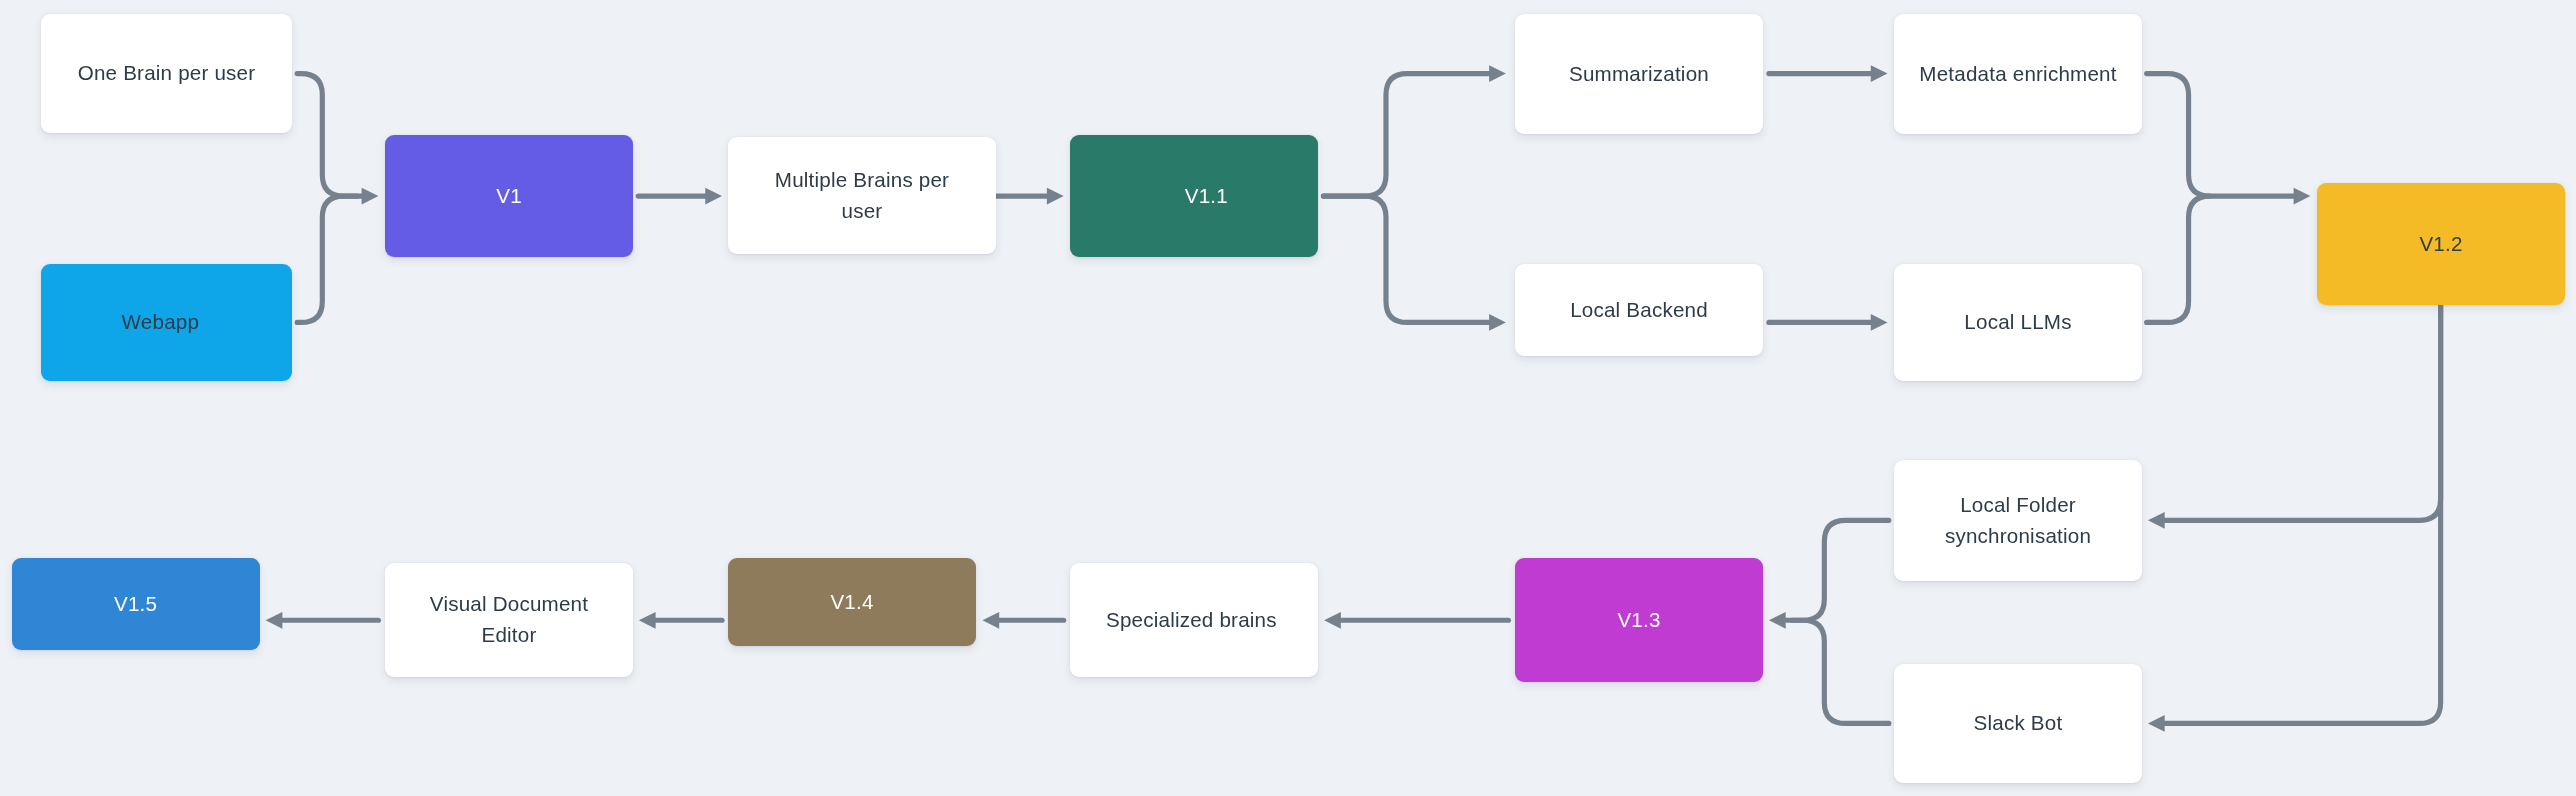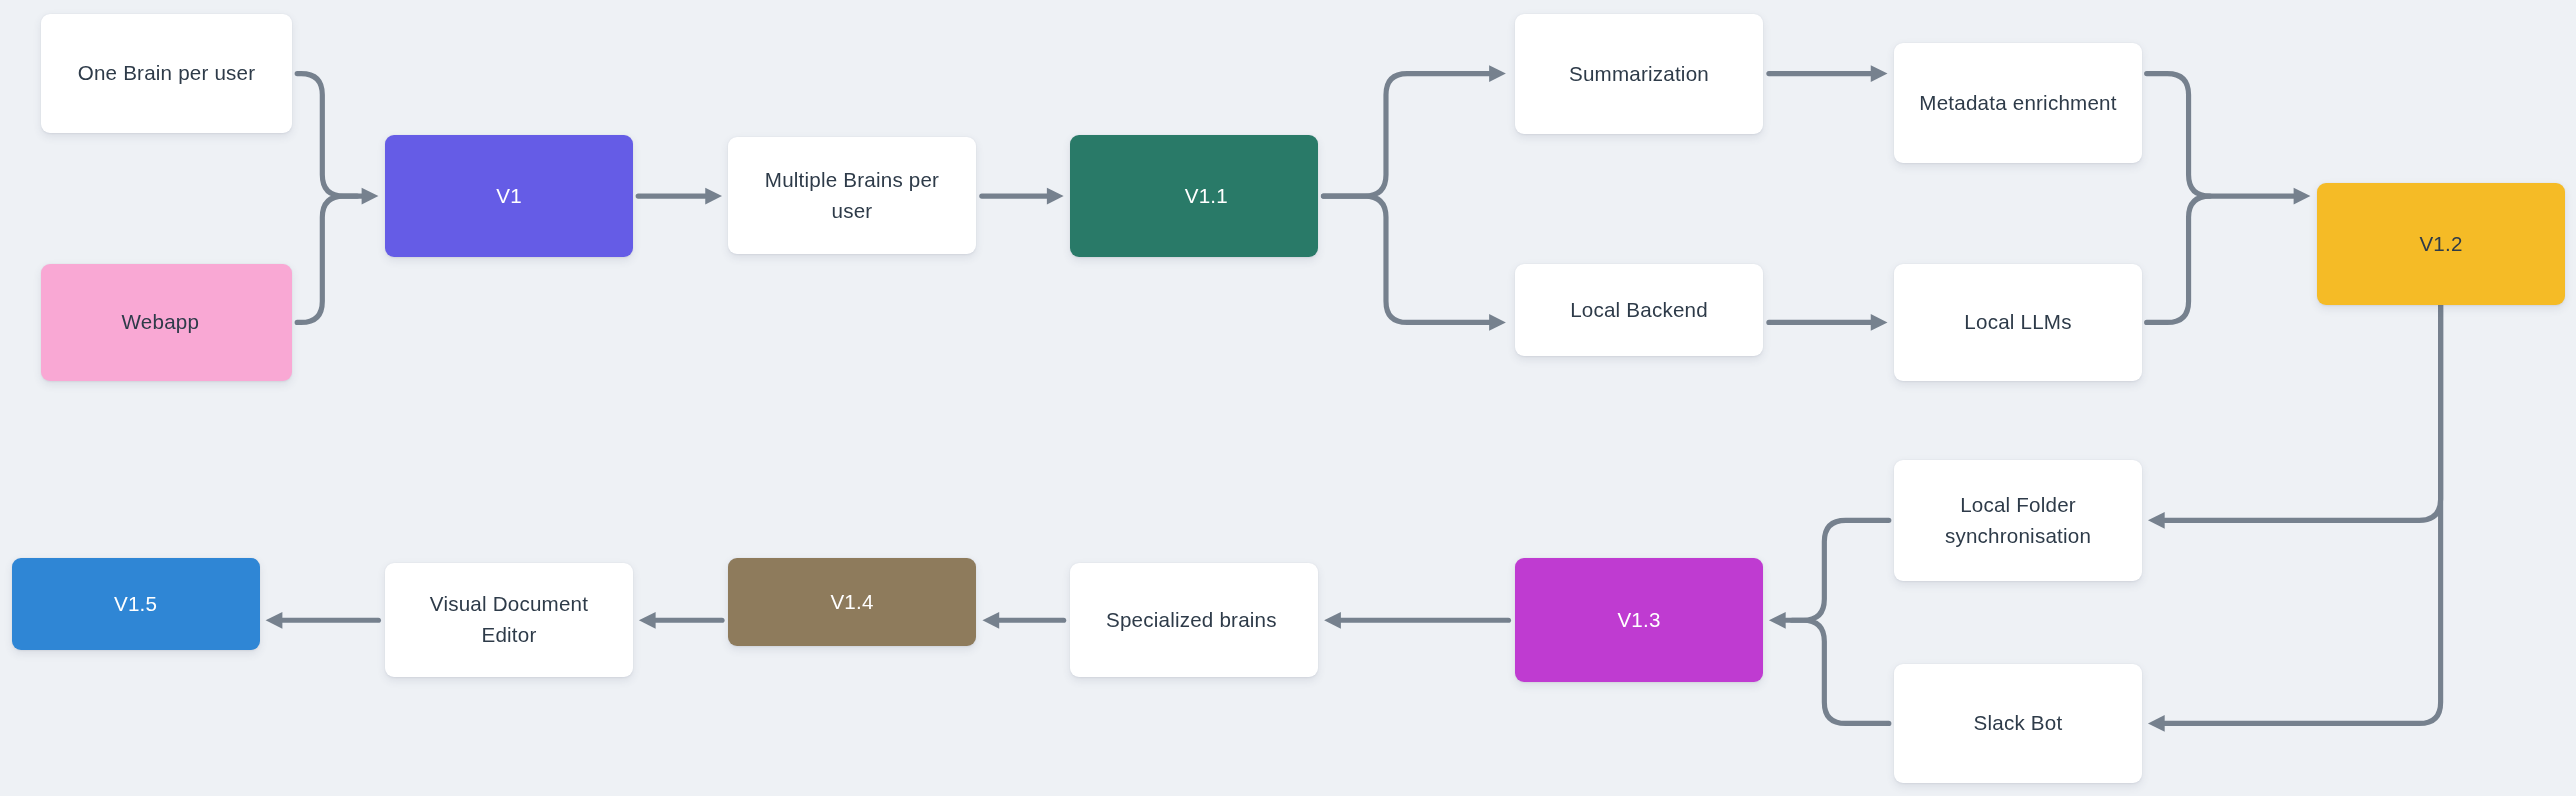--- a/index.html
+++ b/index.html
@@ -19,21 +19,21 @@
     border-radius:9px;
     font-size:20.6px;font-weight:500;line-height:1.5;letter-spacing:0.2px;
     white-space:pre-line;
     padding:0 19.3px;box-sizing:border-box;
     box-shadow:0 3.9px 9px rgba(55,70,95,.10),0 0.6px 1.9px rgba(55,70,95,.08);
   }
   
   .n0{left:41px;top:14px;width:251px;height:119px;}
   .n1{left:41px;top:264px;width:251px;height:117px;}
   .n2{left:385px;top:135px;width:248px;height:122px;}
-  .n3{left:728px;top:137px;width:248px;height:117px;}
+  .n3{left:728px;top:137px;width:268px;height:117px;}
   .n4{left:1070px;top:135px;width:248px;height:122px;}
   .n5{left:1515px;top:14px;width:248px;height:120px;}
   .n6{left:1894px;top:14px;width:248px;height:120px;}
   .n7{left:2317px;top:135px;width:248px;height:122px;margin-top:48px;}
   .n8{left:1515px;top:264px;width:248px;height:92px;}
   .n9{left:1894px;top:264px;width:248px;height:117px;}
   .n10{left:1894px;top:460px;width:248px;height:121px;}
   .n11{left:1894px;top:664px;width:248px;height:119px;text-align:center;}
   .n12{left:1515px;top:558px;width:248px;height:124px;}
   .n13{left:1070px;top:563px;width:248px;height:114px;padding-left:14px;}
@@ -66,27 +66,27 @@
     <path class="edge" d="M 3786 414 V 1089 Q 3786 1122 3753 1122 H 3358" marker-end="url(#arrow)" style="stroke: rgb(118, 129, 142);"></path>
     <path class="edge" d="M 2930 807 H 2863 Q 2830 807 2830 840 V 929 Q 2830 962 2797 962 H 2770" marker-end="url(#arrow)" style="stroke: rgb(118, 129, 142);"></path>
     <path class="edge" d="M 2930 1122 H 2863 Q 2830 1122 2830 1089 V 995 Q 2830 962 2797 962 H 2780" style="stroke: rgb(118, 129, 142);"></path>
     <path class="edge" d="M 2340 962 H 2080" marker-end="url(#arrow)" style="stroke: rgb(118, 129, 142);"></path>
     <path class="edge" d="M 1650 962 H 1550" marker-end="url(#arrow)" style="stroke: rgb(118, 129, 142);"></path>
     <path class="edge" d="M 1120 962 H 1017" marker-end="url(#arrow)" style="stroke: rgb(118, 129, 142);"></path>
     <path class="edge" d="M 587 962 H 438" marker-end="url(#arrow)" style="stroke: rgb(118, 129, 142);"></path>
   </svg>
 
   <div class="node n0" style="background: rgb(255, 255, 255); color: rgb(46, 59, 73);"><span>One Brain per user</span></div>
-  <div class="node n1" style="background: #f9a8d4; color: rgb(46, 59, 73); padding-left: 7px;"><span>Webapp</span></div>
+  <div class="node n1" style="background: #0ea5e9; color: rgb(46, 59, 73); padding-left: 7px;"><span>Webapp</span></div>
   <div class="node n2" style="background: rgb(101, 92, 230); color: rgb(255, 255, 255);"><span>V1</span></div>
   <div class="node n3" style="background: rgb(255, 255, 255); color: rgb(46, 59, 73);"><span>Multiple Brains per
 user</span></div>
   <div class="node n4" style="background: rgb(41, 122, 104); color: rgb(255, 255, 255); padding-left: 44px;"><span>V1.1</span></div>
   <div class="node n5" style="background: rgb(255, 255, 255); color: rgb(46, 59, 73);"><span>Summarization</span></div>
-  <div class="node n6" style="background: rgb(255, 255, 255); color: rgb(46, 59, 73); margin-top: 29px;"><span>Metadata enrichment</span></div>
+  <div class="node n6" style="background: rgb(255, 255, 255); color: rgb(46, 59, 73);"><span>Metadata enrichment</span></div>
   <div class="node n7" style="background: rgb(245, 187, 38); color: rgb(46, 59, 73);"><span>V1.2</span></div>
   <div class="node n8" style="background: rgb(255, 255, 255); color: rgb(46, 59, 73);"><span>Local Backend</span></div>
   <div class="node n9" style="background: rgb(255, 255, 255); color: rgb(46, 59, 73);"><span>Local LLMs</span></div>
   <div class="node n10" style="background: rgb(255, 255, 255); color: rgb(46, 59, 73);"><span>Local Folder
 synchronisation</span></div>
   <div class="node n11" style="background: rgb(255, 255, 255); color: rgb(46, 59, 73);"><span>Slack Bot</span></div>
   <div class="node n12" style="background: rgb(191, 59, 209); color: rgb(255, 255, 255);"><span>V1.3</span></div>
   <div class="node n13" style="background: rgb(255, 255, 255); color: rgb(46, 59, 73);"><span>Specialized brains</span></div>
   <div class="node n14" style="background: rgb(142, 123, 92); color: rgb(255, 255, 255);"><span>V1.4</span></div>
   <div class="node n15" style="background: rgb(255, 255, 255); color: rgb(46, 59, 73);"><span>Visual Document

